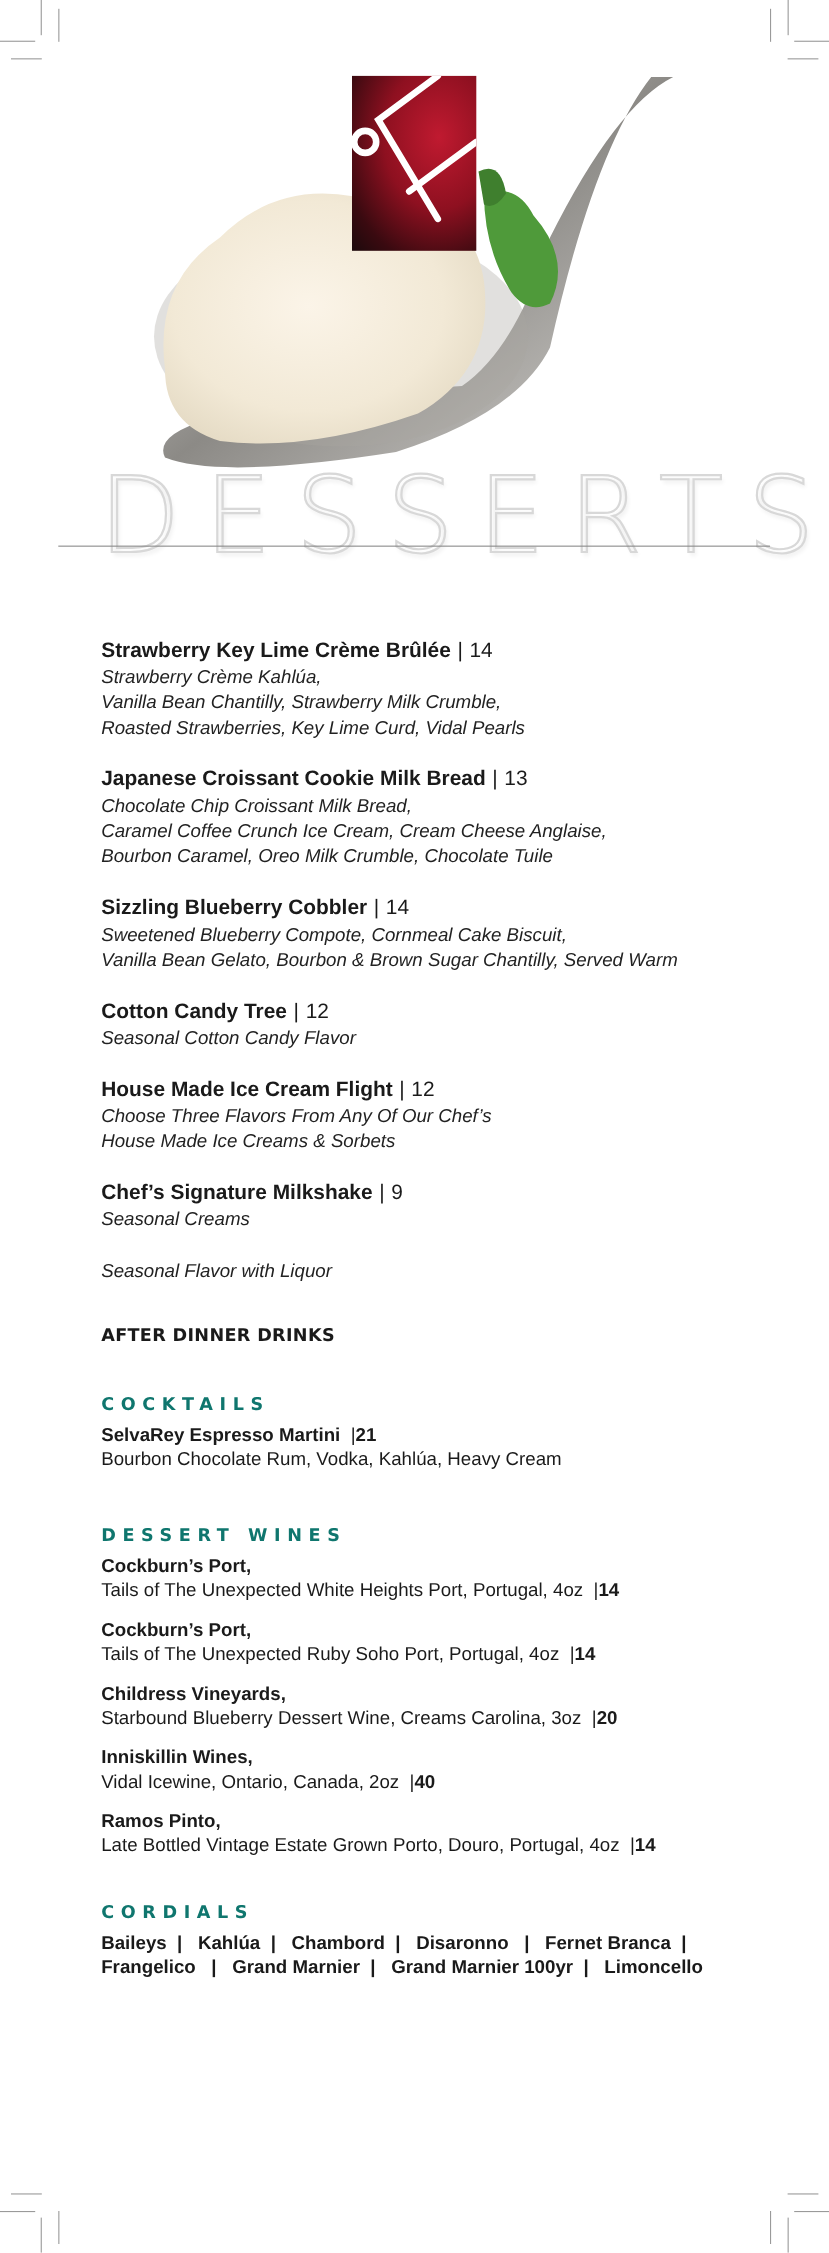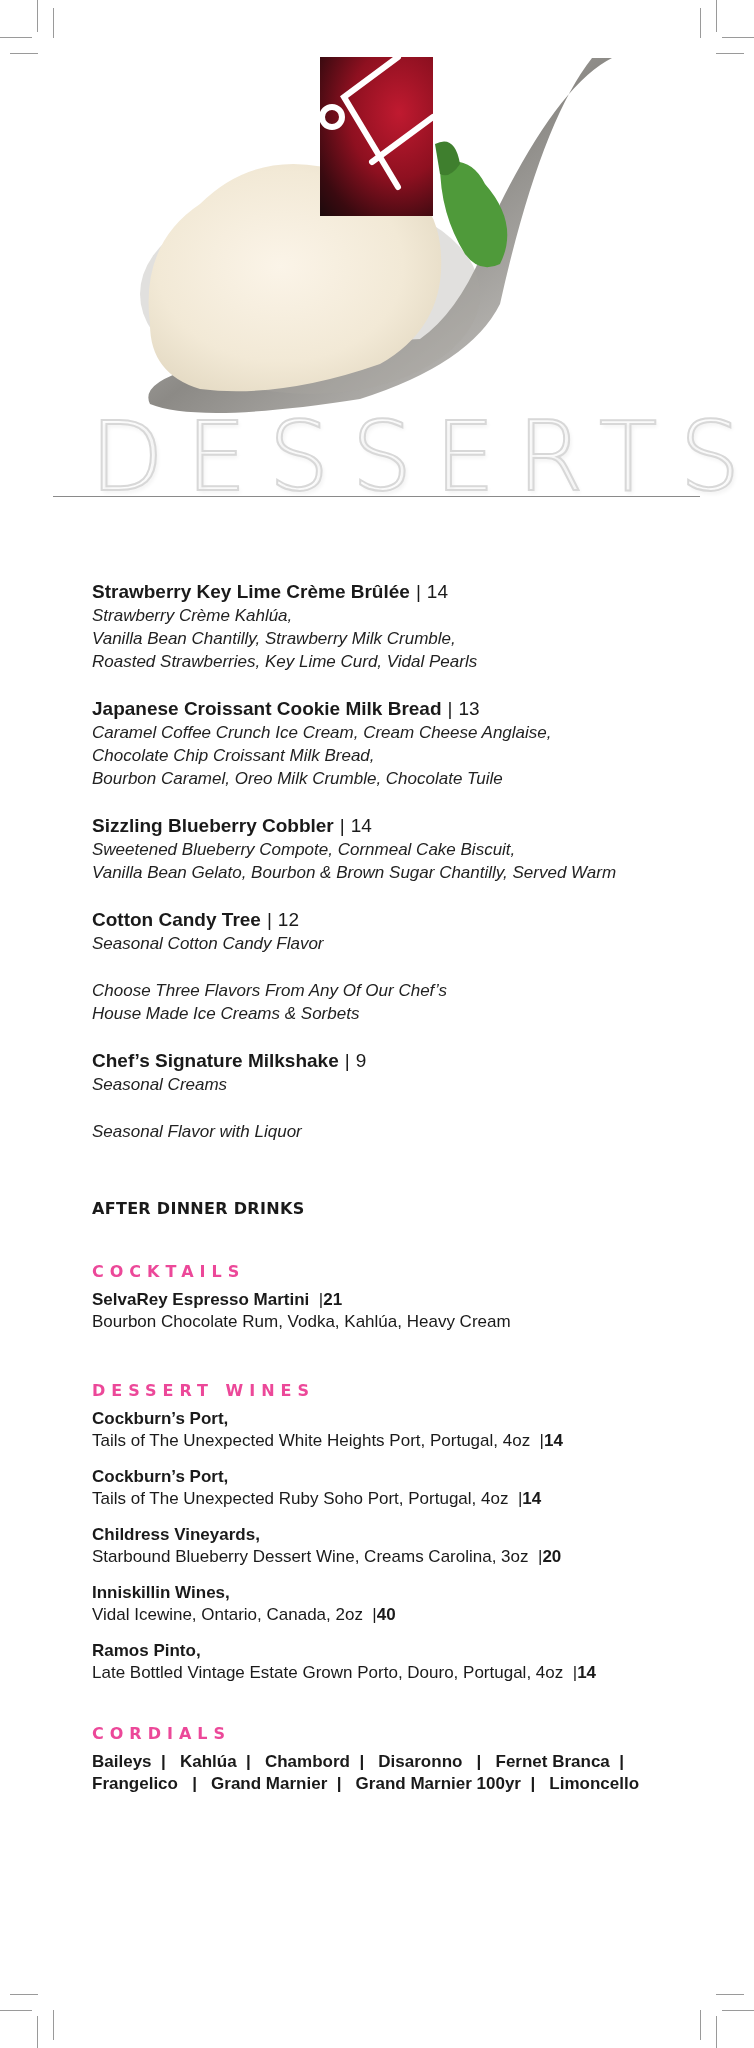--- a/index.html
+++ b/index.html
@@ -1,32 +1,32 @@
 <!DOCTYPE html>
 <html><head>
 <meta charset="utf-8">
 <style>
   html, body { margin:0; padding:0; background:#ffffff; }
   body { width:754px; height:2048px; position:relative; overflow:hidden; font-family:"Liberation Sans", sans-serif; color:#1a1a1a; }
   .crop { position:absolute; background:#9a9a9a; }
-  .hero { position:absolute; left:0; top:4px; width:676px; height:500px; }
+  .hero { position:absolute; left:0; top:16px; width:676px; height:500px; }
   .logo { position:absolute; left:320px; top:53px; width:113px; height:159px;
           background: radial-gradient(ellipse at 70% 35%, #c01a30 0%, #8e1020 45%, #3a0a10 80%, #1c0a0c 100%); }
   .title { position:absolute; left:90px; top:405px; width:580px; text-align:center;
            font-family:"DejaVu Sans", sans-serif; font-weight:200; font-size:96px; letter-spacing:22px;
            color:transparent; -webkit-text-stroke:2px #d8d8d8; text-shadow: 2px 3px 4px rgba(0,0,0,0.06); line-height:96px; }
   .rule { position:absolute; left:53px; top:496px; width:647px; height:1px; background:#8a8a8a; }
   .menu { position:absolute; left:92px; top:580px; width:620px; }
   .dish { margin-bottom:24px; }
   .dish-title { font-weight:bold; font-size:19px; line-height:24px; }
   .sep { font-weight:normal; margin:0 6px; }
   .price { font-weight:normal; }
   .desc { font-style:italic; font-size:17px; line-height:23px; color:#222; }
-  .section-head { font-family:"DejaVu Sans", sans-serif; font-weight:bold; font-size:16px; letter-spacing:0.3px; margin-top:56px; }
-  .cat { color:#ec4899; font-weight:bold; font-size:16px; letter-spacing:6px; margin-top:44px; margin-bottom:8px; font-family:"DejaVu Sans", sans-serif; }
+  .section-head { font-family:"DejaVu Sans", sans-serif; font-weight:bold; font-size:16px; letter-spacing:0.3px; margin-top:37px; }
+  .cat { color:#0f766e; font-weight:bold; font-size:16px; letter-spacing:6px; margin-top:44px; margin-bottom:8px; font-family:"DejaVu Sans", sans-serif; }
   .drink-title { font-weight:bold; font-size:17px; line-height:22px; }
   .drink-line { font-size:17px; line-height:22px; }
   .bold { font-weight:bold; }
   .wine { margin-bottom:14px; }
   .cordials { font-weight:bold; font-size:17px; line-height:22px; }
 </style>
 </head>
 <body>
 
 <div class="crop" style="left:0;top:37px;width:32px;height:1px;"></div>
@@ -81,37 +81,38 @@
 
   <div class="dish">
     <div class="dish-title"><span>Strawberry Key Lime Crème Brûlée</span><span class="sep">|</span><span class="price">14</span></div>
     <div class="desc">Strawberry Crème Kahlúa,</div>
     <div class="desc">Vanilla Bean Chantilly, Strawberry Milk Crumble,</div>
     <div class="desc">Roasted Strawberries, Key Lime Curd, Vidal Pearls</div>
   </div>
 
   <div class="dish">
     <div class="dish-title"><span>Japanese Croissant Cookie Milk Bread</span><span class="sep">|</span><span class="price">13</span></div>
+    <div class="desc">Chocolate Chip Croissant Milk Bread,</div>
     <div class="desc">Caramel Coffee Crunch Ice Cream, Cream Cheese Anglaise,</div>
-    <div class="desc">Chocolate Chip Croissant Milk Bread,</div>
     <div class="desc">Bourbon Caramel, Oreo Milk Crumble, Chocolate Tuile</div>
   </div>
 
   <div class="dish">
     <div class="dish-title"><span>Sizzling Blueberry Cobbler</span><span class="sep">|</span><span class="price">14</span></div>
     <div class="desc">Sweetened Blueberry Compote, Cornmeal Cake Biscuit,</div>
     <div class="desc">Vanilla Bean Gelato, Bourbon &amp; Brown Sugar Chantilly, Served Warm</div>
   </div>
 
   <div class="dish">
     <div class="dish-title"><span>Cotton Candy Tree</span><span class="sep">|</span><span class="price">12</span></div>
     <div class="desc">Seasonal Cotton Candy Flavor</div>
   </div>
 
   <div class="dish">
+    <div class="dish-title"><span>House Made Ice Cream Flight</span><span class="sep">|</span><span class="price">12</span></div>
     <div class="desc">Choose Three Flavors From Any Of Our Chef’s</div>
     <div class="desc">House Made Ice Creams &amp; Sorbets</div>
   </div>
 
   <div class="dish">
     <div class="dish-title"><span>Chef’s Signature Milkshake</span><span class="sep">|</span><span class="price">9</span></div>
     <div class="desc">Seasonal Creams</div>
   </div>
 
   <div class="dish">

